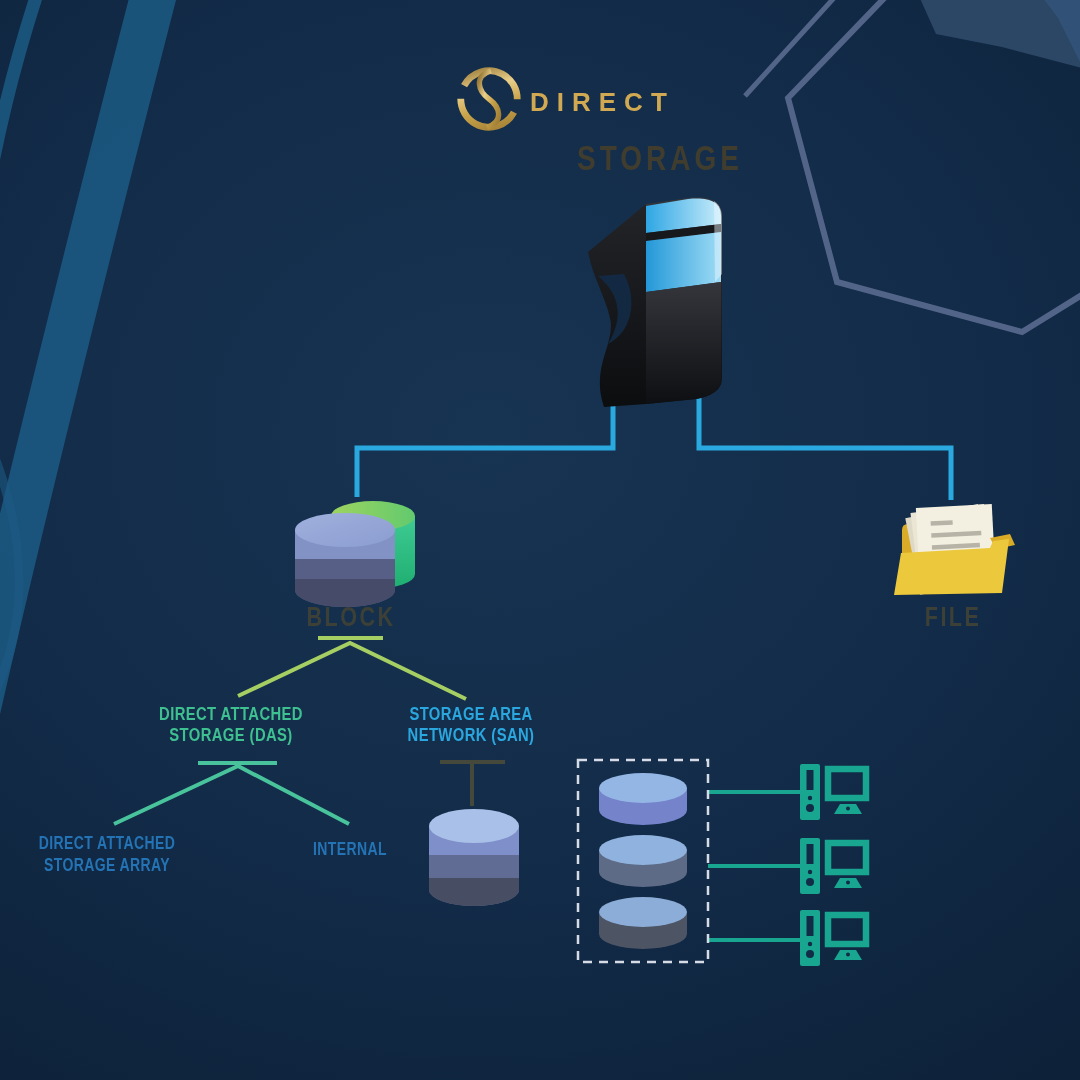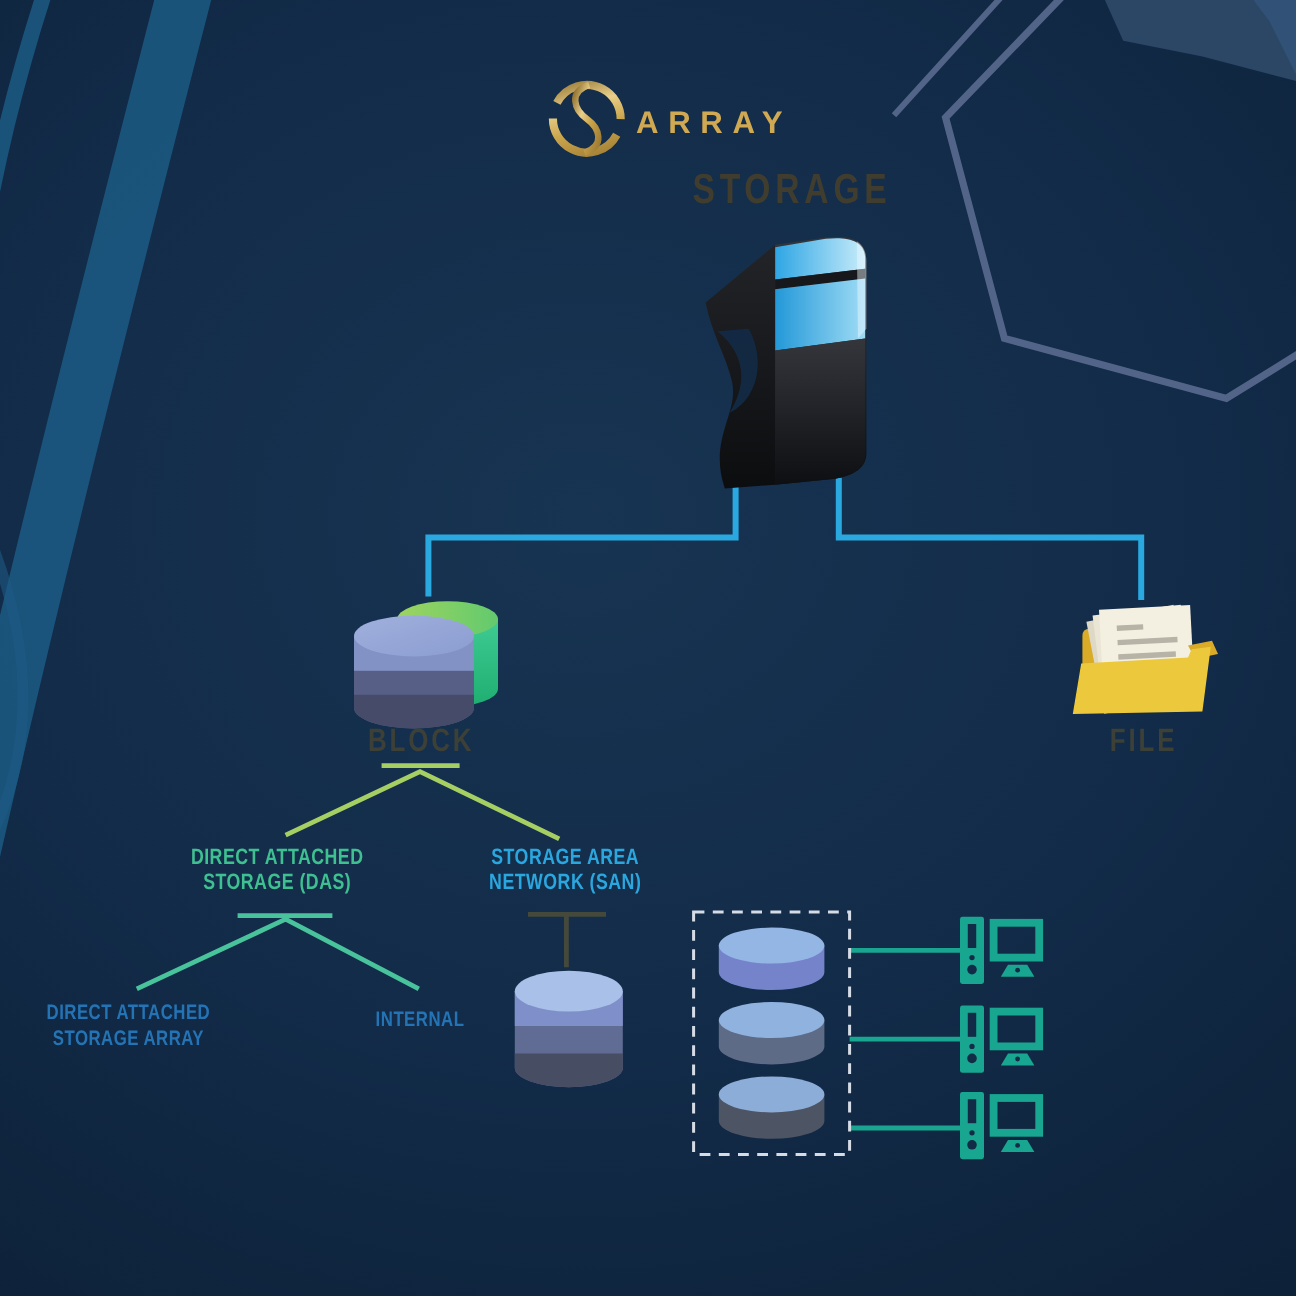--- a/index.html
+++ b/index.html
@@ -64,21 +64,21 @@
       <linearGradient id="gold" x1="0" y1="0" x2="1" y2="1">
         <stop offset="0" stop-color="#8a6a28"></stop>
           <stop offset="0.35" stop-color="#e9cf8a"></stop>
         <stop offset="0.6" stop-color="#caa54c"></stop>
           <stop offset="1" stop-color="#9a7830"></stop>
       </linearGradient>
     </defs>
     <circle cx="38" cy="38" r="29" fill="none" stroke="url(#gold)" stroke-width="7" stroke-dasharray="77 14" transform="rotate(28 38 38)"></circle>
     <path d="M40,9 C22,15 27,30 38,38 C49,46 54,61 36,67" fill="none" stroke="url(#gold)" stroke-width="5.5"></path>
   </svg>
-  <div class="brand-text">ARRAY</div>
+  <div class="brand-text">DIRECT</div>
 
   <div class="lbl title" style="left:660px;top:138px;">STORAGE</div>
 
   <svg class="abs" style="left:560px;top:186px;" width="175" height="222" viewBox="0 0 175 222">
     <defs>
       <linearGradient id="srvSide" x1="0" y1="0" x2="0" y2="1">
         <stop offset="0" stop-color="#232428"></stop>
           <stop offset="1" stop-color="#0c0d0f"></stop>
       </linearGradient>
       <linearGradient id="srvFront" x1="0" y1="0" x2="0" y2="1">

